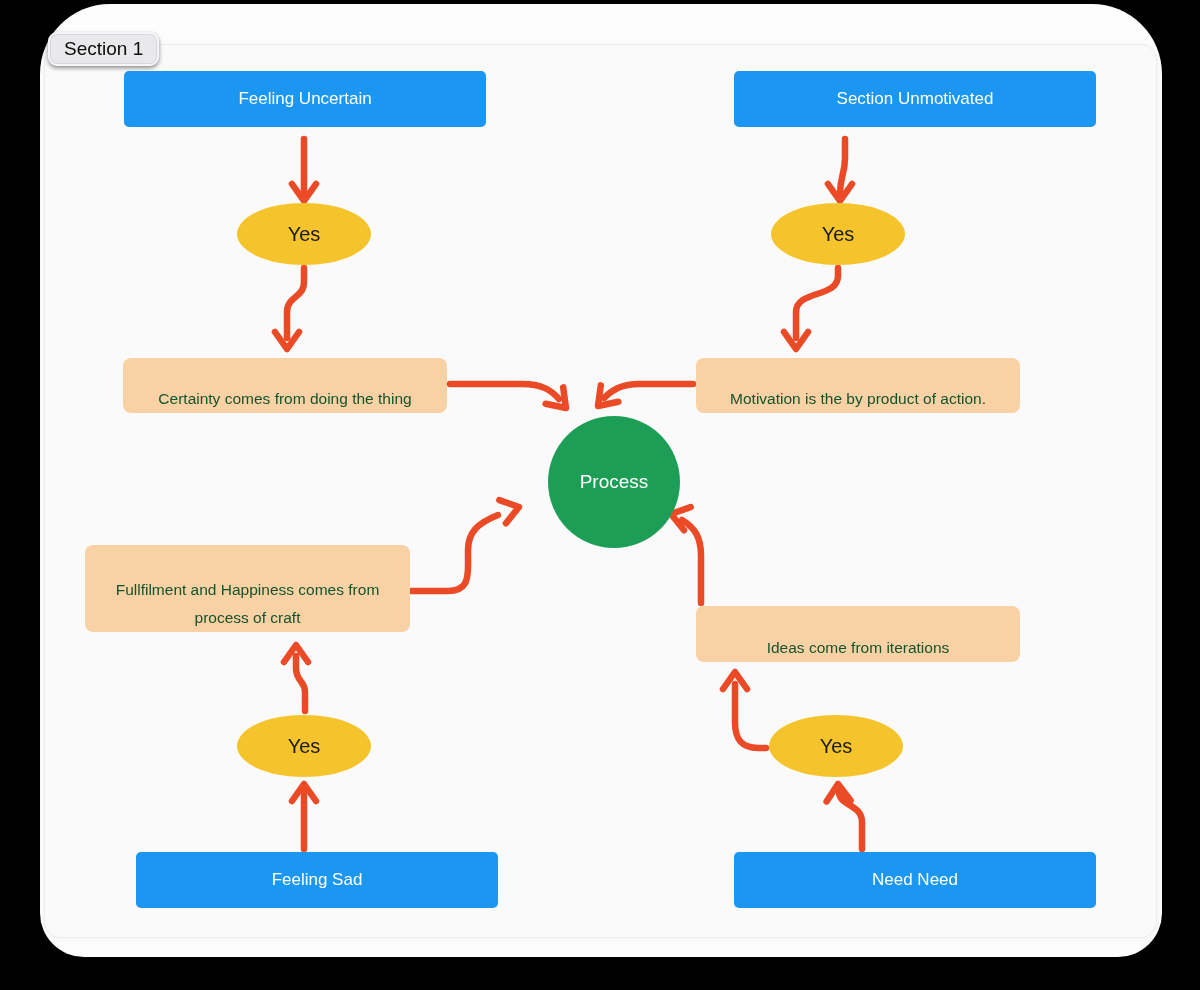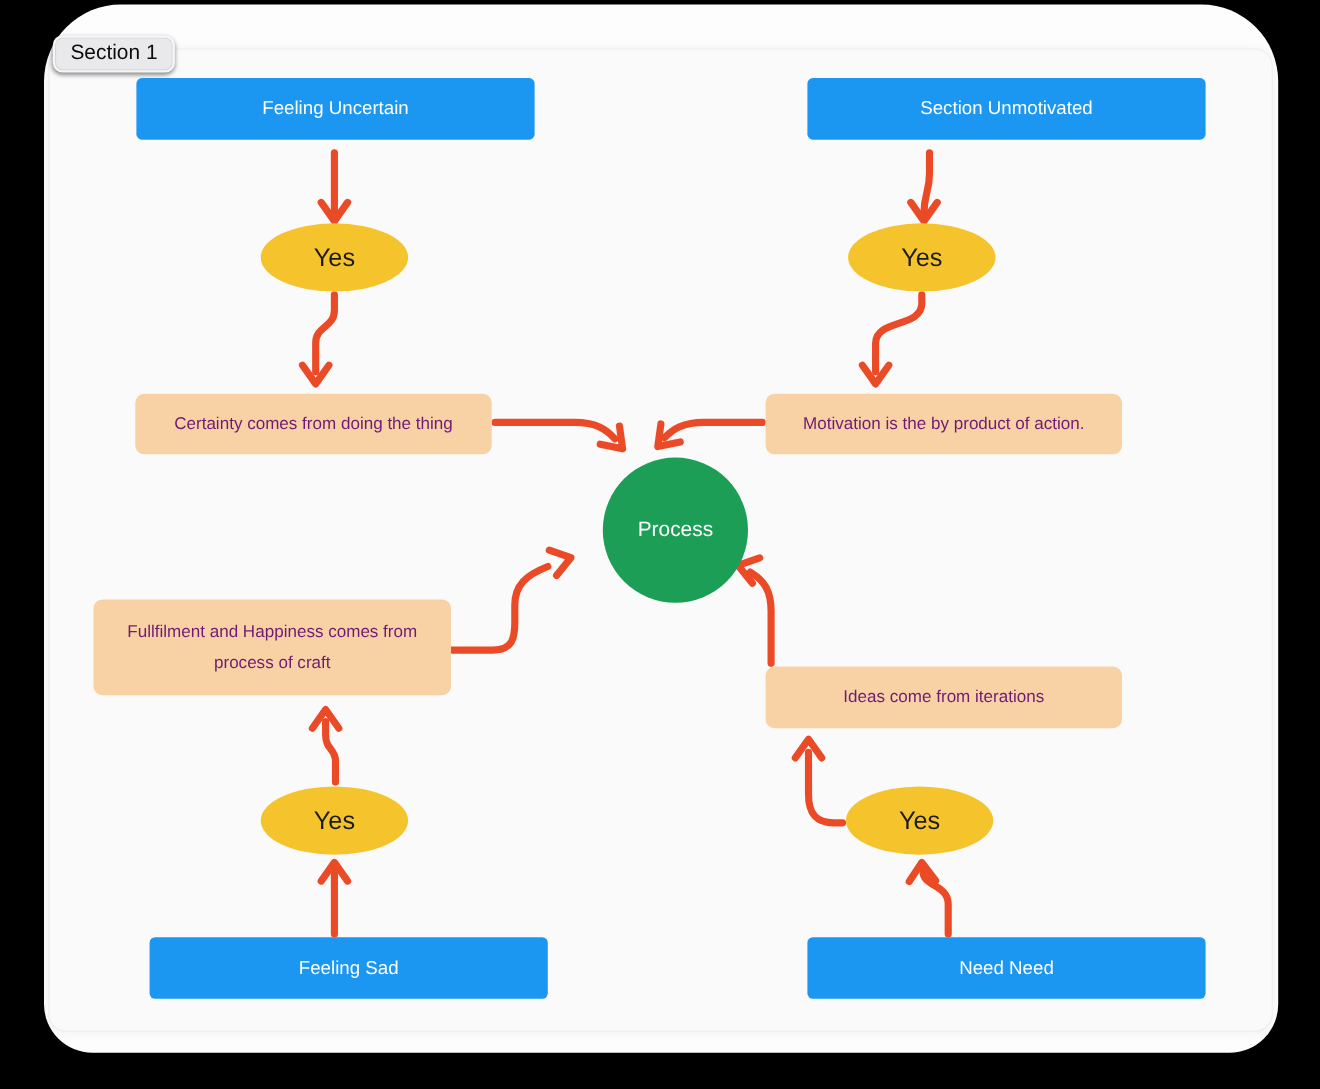--- a/index.html
+++ b/index.html
@@ -23,22 +23,22 @@
     position:absolute; left:48px; top:8px; height:34px; padding:0 14px;
     background:#E9E9EB; border:2px solid #F6F6F8; border-radius:9px;
     display:flex; align-items:center; justify-content:center;
     font-size:19px; font-weight:500; color:#0c0c0c;
     box-shadow:0 2px 4px rgba(0,0,0,.45), inset 0 0 0 1px #d7d7db;
     margin-top:24px;
   }
 
   .node { position:absolute; display:flex; align-items:center; justify-content:center; text-align:center; }
   .node-blue  { background:#1B96F1; color:#fff; border-radius:5px; font-size:17px; font-weight:500;justify-content:center; }
-  .node-peach { background:#F8D2A4; color:#701a75; border-radius:8px; font-size:15.5px; line-height:28px; }
-  .node-yellow{ background:#F5C42D; color:#1b1b1b; border-radius:50%; font-size:23px; }
+  .node-peach { background:#F8D2A4; color:#14532d; border-radius:8px; font-size:15.5px; line-height:28px;align-items:flex-end; }
+  .node-yellow{ background:#F5C42D; color:#1b1b1b; border-radius:50%; font-size:20px; }
   .node-green { background:#1C9E56; color:#fff; border-radius:50%; font-size:19px; }
 
   svg.connectors { position:absolute; left:0; top:0; width:1200px; height:990px; pointer-events:none; }
   svg.connectors path { fill:none; stroke-width:6.5; stroke-linecap:round; stroke-linejoin:round; }
 </style>
 </head>
 <body>
 
 <div id="stage">
 

